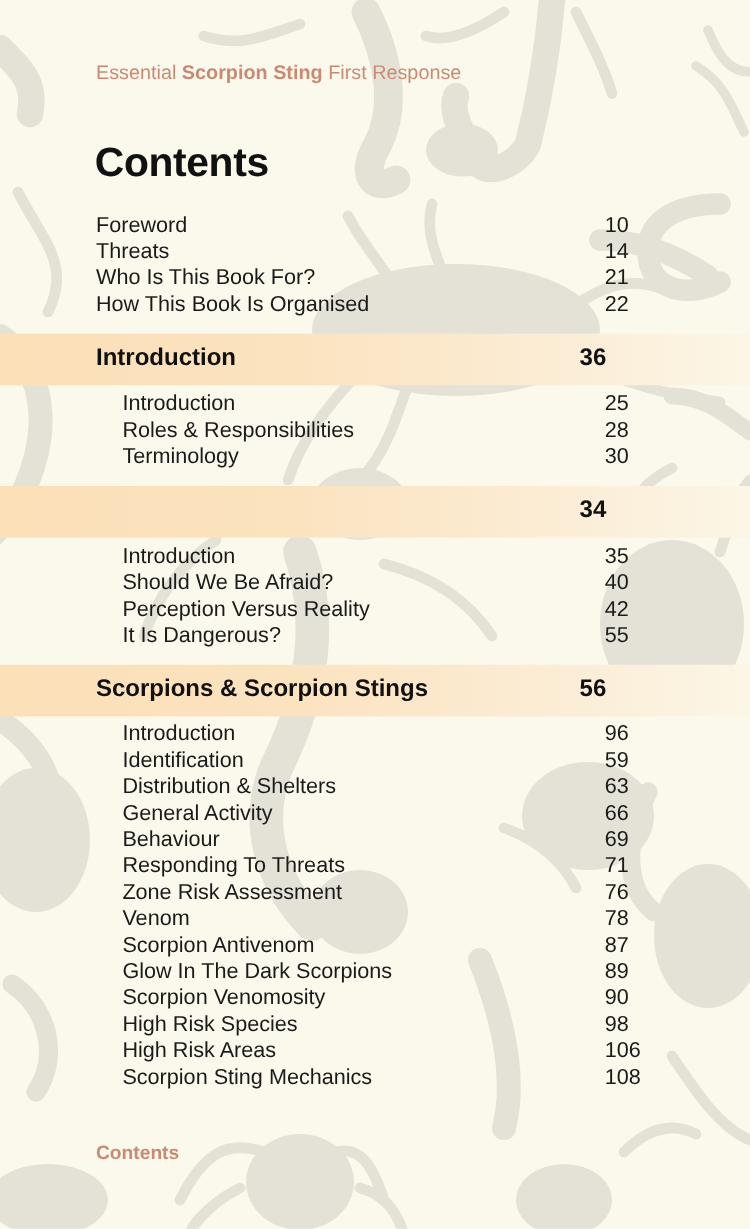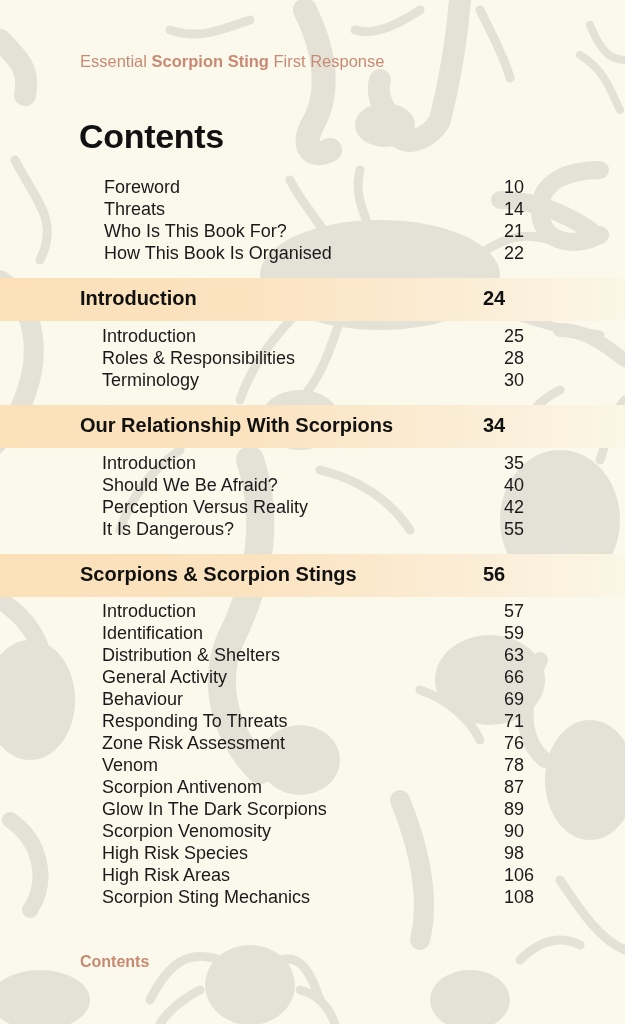--- a/index.html
+++ b/index.html
@@ -26,21 +26,21 @@
     font-size: 34px; font-weight: bold; color: #111; margin: 0;
     letter-spacing: -0.3px;
   }
 
   .row {
     position: absolute; left: 0; width: 625px; height: 22px;
     font-size: 18px; line-height: 22px;
   }
   .row .label { position: absolute; white-space: nowrap; }
   .row .num { position: absolute; left: 484px; white-space: nowrap; margin-left: 20px; }
-  .row.top .label { left: 80px; margin-left: 24px; }
+  .row.top .label { left: 80px; }
   .row.sub .label { left: 102px; }
 
   .band {
     position: absolute; left: 0; width: 625px; height: 43px;
     background: linear-gradient(to right, #fbe0b8 0%, #fbe3c0 40%, #fbedd6 75%, #fbf6e6 100%);
   }
   .band .label {
     position: absolute; left: 80px; top: 9px;
     font-size: 20px; font-weight: bold; color: #111; white-space: nowrap;
   }
@@ -157,37 +157,36 @@
     <span class="label">Who Is This Book For?</span>
     <span class="num">21</span>
   </div>
   <div class="row top" style="top:242px">
     <span class="label">How This Book Is Organised</span>
     <span class="num">22</span>
   </div>
 
   <div class="band" style="top:278px">
     <span class="label">Introduction</span>
-    <span class="num">24</span>
+    <span class="num">36</span>
   </div>
   <div class="row sub" style="top:325px">
     <span class="label">Introduction</span>
     <span class="num">25</span>
   </div>
   <div class="row sub" style="top:347px">
     <span class="label">Roles &amp; Responsibilities</span>
     <span class="num">28</span>
   </div>
   <div class="row sub" style="top:369px">
     <span class="label">Terminology</span>
     <span class="num">30</span>
   </div>
 
   <div class="band" style="top:405px">
-    <span class="label">Our Relationship With Scorpions</span>
     <span class="num">34</span>
   </div>
   <div class="row sub" style="top:452px">
     <span class="label">Introduction</span>
     <span class="num">35</span>
   </div>
   <div class="row sub" style="top:474px">
     <span class="label">Should We Be Afraid?</span>
     <span class="num">40</span>
   </div>
@@ -199,21 +198,21 @@
     <span class="label">It Is Dangerous?</span>
     <span class="num">55</span>
   </div>
 
   <div class="band" style="top:554px">
     <span class="label">Scorpions &amp; Scorpion Stings</span>
     <span class="num">56</span>
   </div>
   <div class="row sub" style="top:600px">
     <span class="label">Introduction</span>
-    <span class="num">57</span>
+    <span class="num">96</span>
   </div>
   <div class="row sub" style="top:622px">
     <span class="label">Identification</span>
     <span class="num">59</span>
   </div>
   <div class="row sub" style="top:644px">
     <span class="label">Distribution &amp; Shelters</span>
     <span class="num">63</span>
   </div>
   <div class="row sub" style="top:666px">

